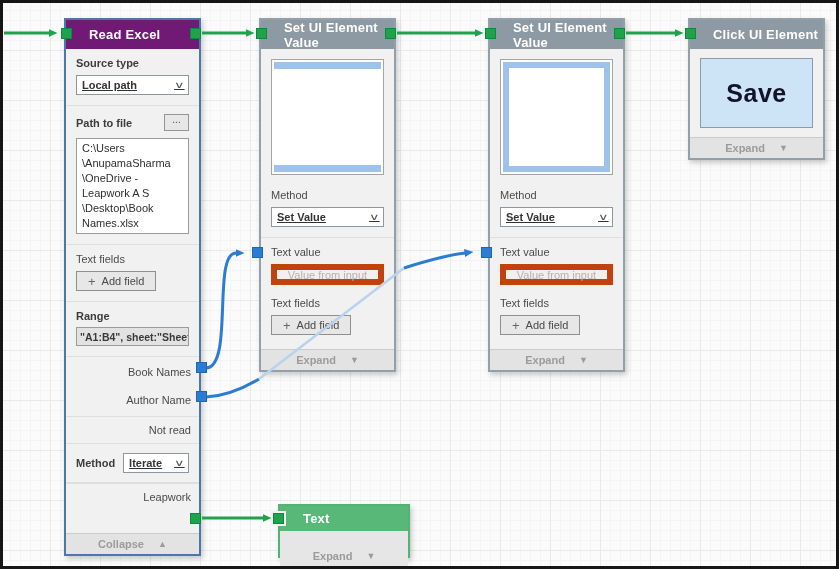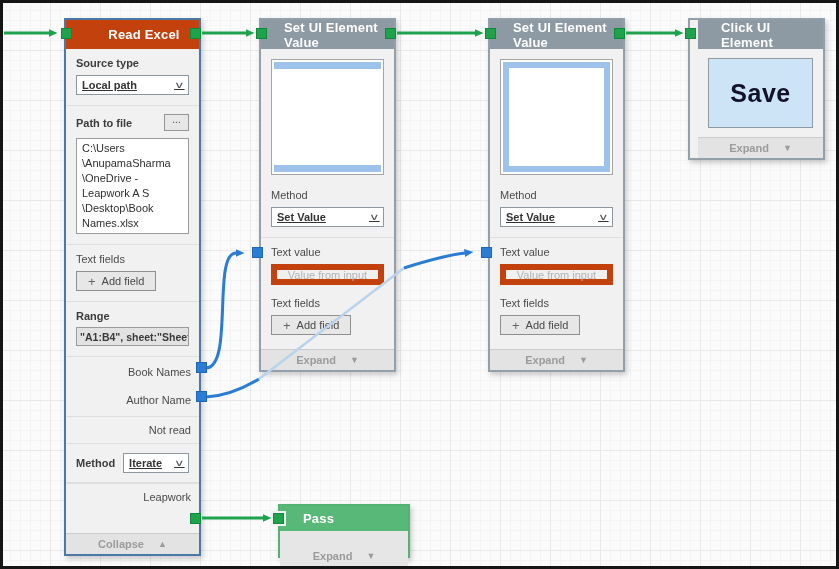--- a/index.html
+++ b/index.html
@@ -14,26 +14,26 @@
       linear-gradient(90deg, #f4f4f4 1px, transparent 1px);
     background-size:50px 50px, 50px 50px, 10px 10px, 10px 10px;
   }
   .frame { position:absolute; inset:0; border:3px solid #161616; z-index:100; pointer-events:none; }
 
   .node { position:absolute; background:#f1f1f1; z-index:10;
           box-shadow:2px 3px 5px rgba(80,80,80,.28); display:flex; flex-direction:column; }
   .node-re    { left:64px;  top:18px;  width:137px; height:538px; border:2px solid #4c78a5; }
   .node-set1  { left:259px; top:18px;  width:137px; height:354px; border:2px solid #939fa9; }
   .node-set2  { left:488px; top:18px;  width:137px; height:354px; border:2px solid #939fa9; }
-  .node-click { left:688px; top:18px;  width:137px; height:142px; border:2px solid #939fa9;padding-left:8px; }
+  .node-click { left:688px; top:18px;  width:137px; height:142px; border:2px solid #939fa9; }
   .node-pass  { left:278px; top:504px; width:132px; height:54px;  border:2px solid #54b274; }
 
   .hdr { height:29px; flex:0 0 auto; display:flex; align-items:center; padding-left:23px;
          color:#fff; font-weight:bold; font-size:13px; letter-spacing:.2px; }
-  .hdr-re   { background:#c2410c;justify-content:center; }
+  .hdr-re   { background:#701a75; }
   .hdr-set  { background:#8d99a3; }
   .hdr-pass { background:#58b878; height:25px; }
 
   .nbody { flex:1 1 auto; display:flex; flex-direction:column; min-height:0; }
   .sec { padding:8px 10px 10px 10px; }
   .hr { border-top:1px solid #dfdfdf; }
   .lbl { font-size:11px; color:#4a4a4a; margin-bottom:6px; }
   .b { font-weight:bold; color:#3c3c3c; }
 
   .select { height:20px; background:#fff; border:1px solid #8f979e; display:flex;
@@ -230,21 +230,21 @@
       </div>
       <div class="footer">
         <span>Expand</span>
         <span class="arr">▼</span>
       </div>
     </div>
   </div>
 
   <div class="node node-pass">
     <div class="hdr hdr-pass">
-      <span>Pass</span>
+      <span>Text</span>
     </div>
     <div class="footer footer-pass">
       <span>Expand</span>
       <span class="arr">▼</span>
     </div>
   </div>
 
   <svg class="wires" width="839" height="569">
     <defs>
       <marker id="ag" markerWidth="10" markerHeight="9" refX="0.5" refY="4" orient="auto" markerUnits="userSpaceOnUse">

